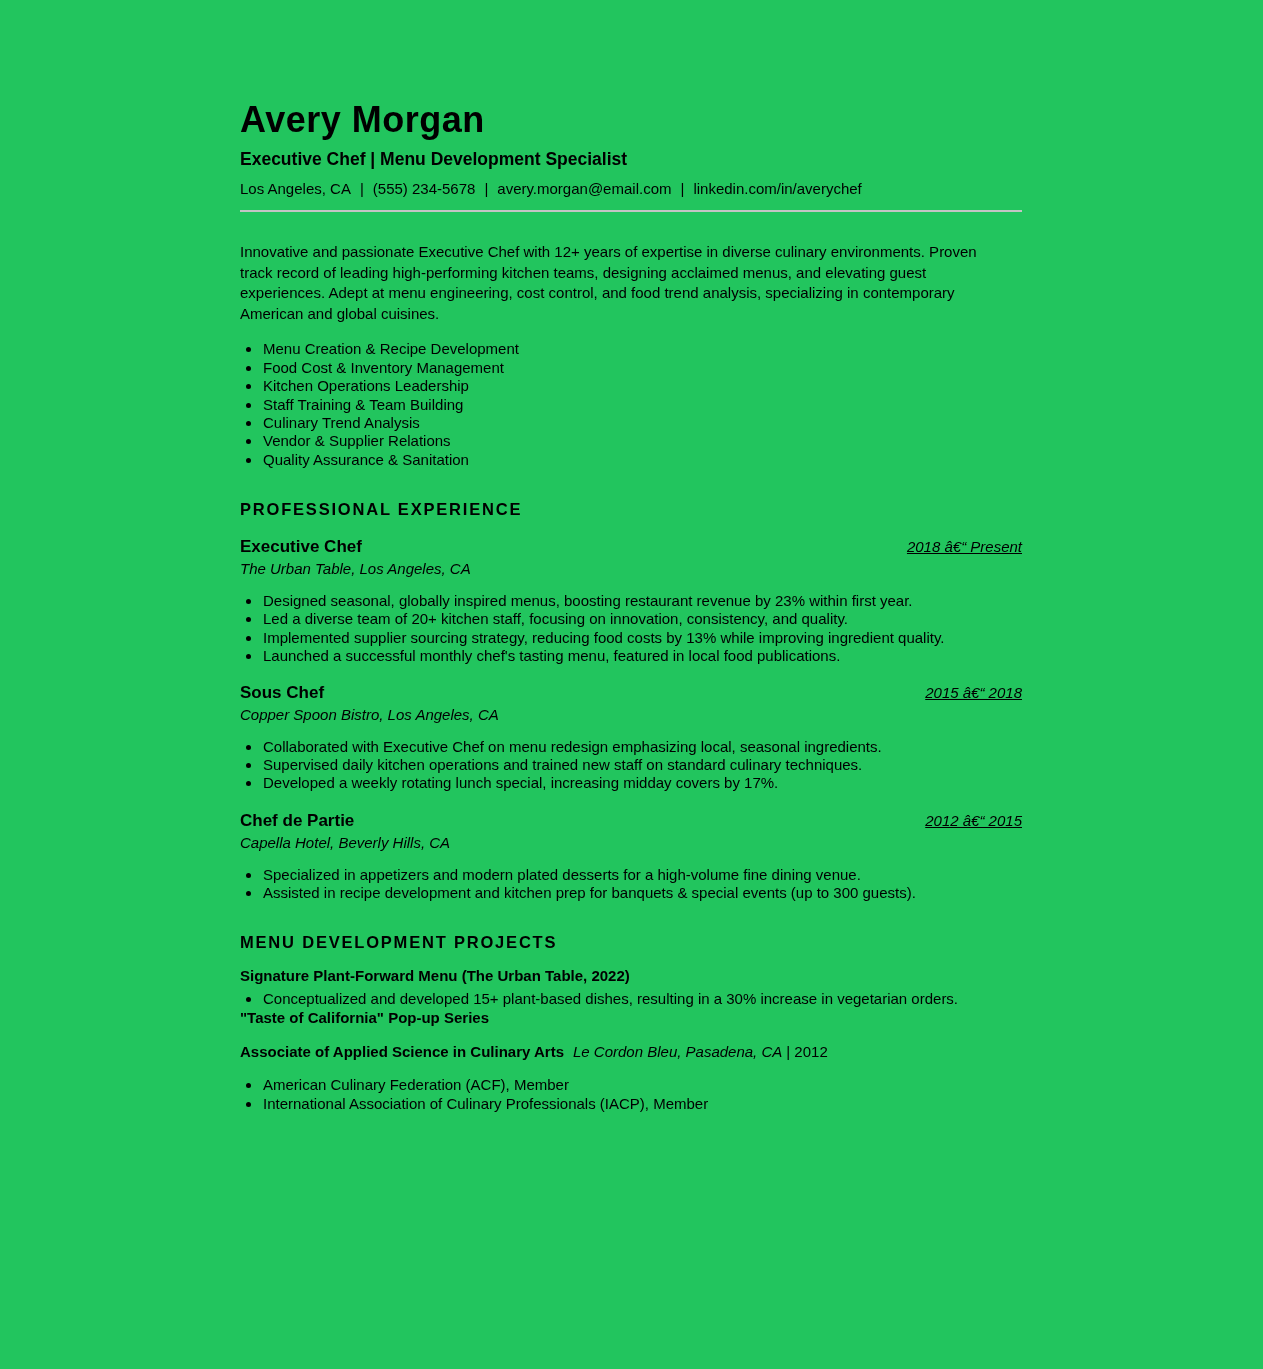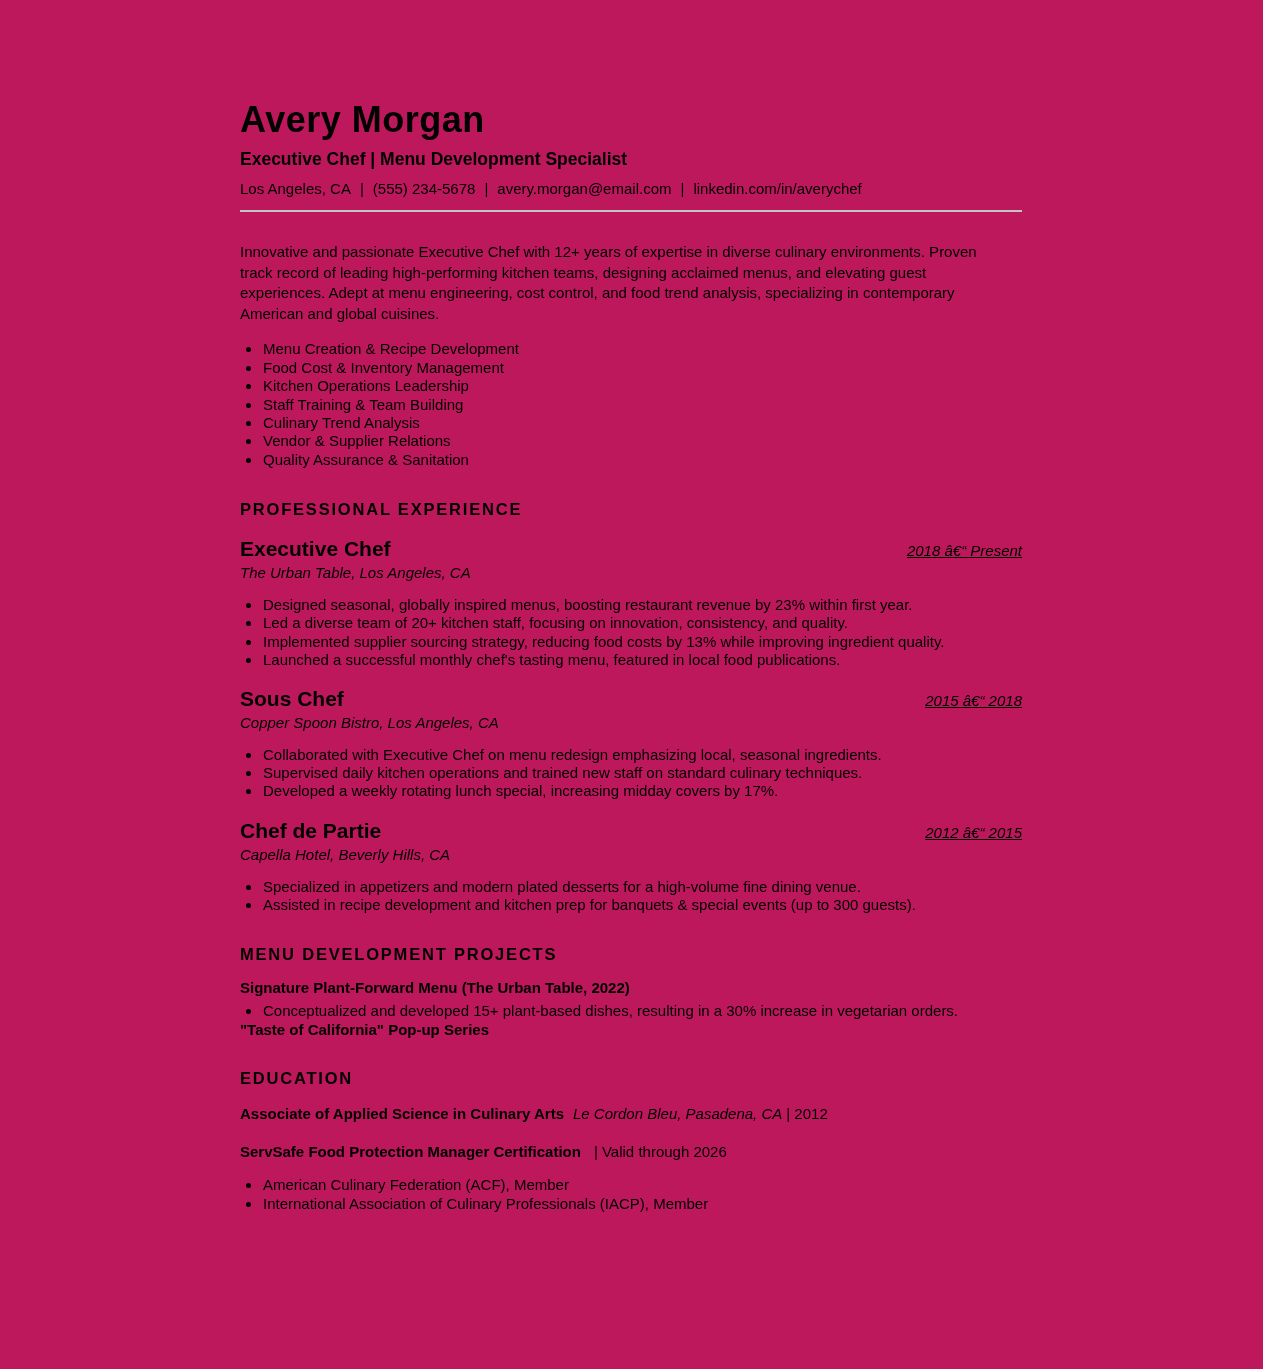--- a/index.html
+++ b/index.html
@@ -5,21 +5,21 @@
   * { margin: 0; padding: 0; box-sizing: border-box; }
   html, body {
     background: #ffffff;
     color: #000000;
     font-family: "Liberation Sans", sans-serif;
   }
   .page {
     position: relative;
     width: 1263px;
     min-height: 1369px;
-    background: #be185d;
+    background: #22c55e;
     padding: 100px 241px 40px 240px;
   }
   
   .resume-name {
     font-size: 36px;
     font-weight: bold;
     letter-spacing: 0.5px;
     line-height: 1.12;
   }
   .resume-title {
@@ -65,21 +65,21 @@
   }
   ul.bullets li { padding-left: 1px; }
   
   .job { margin-top: 18px; }
   .job-header {
     display: flex;
     justify-content: space-between;
     align-items: baseline;
   }
   .job-title {
-    font-size: 21px;
+    font-size: 17px;
     font-weight: bold;
   }
   .job-dates {
     font-size: 15px;
     font-style: italic;
     text-decoration: underline;
   }
   .job-company {
     font-size: 15px;
     font-style: italic;
@@ -181,29 +181,25 @@
         <li>Conceptualized and developed 15+ plant-based dishes, resulting in a 30% increase in vegetarian orders.</li>
       </ul>
     </div>
 
     <div class="project">
       <div class="project-title">"Taste of California" Pop-up Series</div>
     </div>
   </div>
 
   <div>
-    <div class="section-heading">EDUCATION</div>
 
     <div class="edu-entry">
       <span class="edu-degree">Associate of Applied Science in Culinary Arts</span><span class="edu-school">Le Cordon Bleu, Pasadena, CA</span><span class="edu-plain">| 2012</span>
     </div>
 
-    <div class="edu-entry">
-      <span class="edu-degree">ServSafe Food Protection Manager Certification</span><span class="edu-school"></span><span class="edu-plain">| Valid through 2026</span>
-    </div>
   </div>
 
   <div>
     <ul class="bullets">
       <li>American Culinary Federation (ACF), Member</li>
       <li>International Association of Culinary Professionals (IACP), Member</li>
     </ul>
   </div>
 
 </div>

